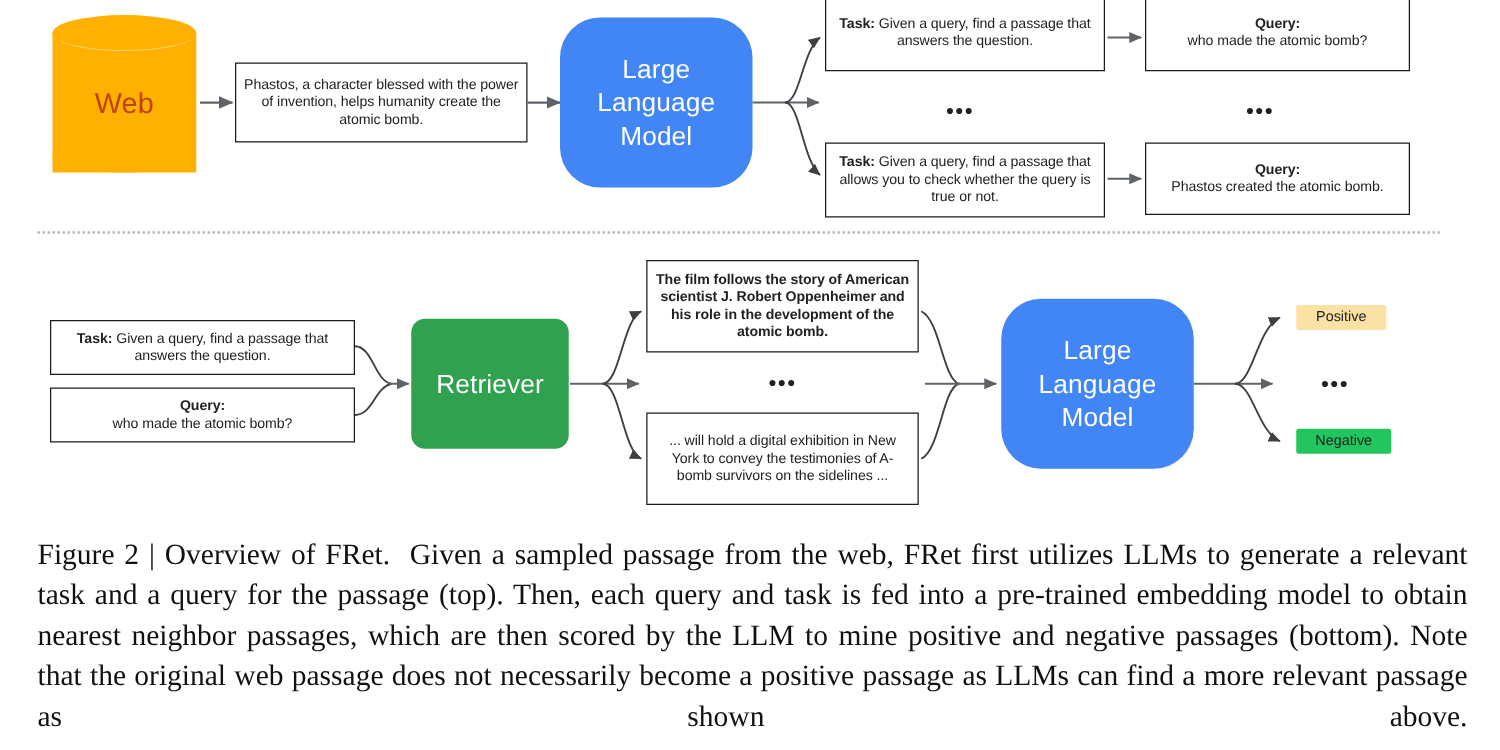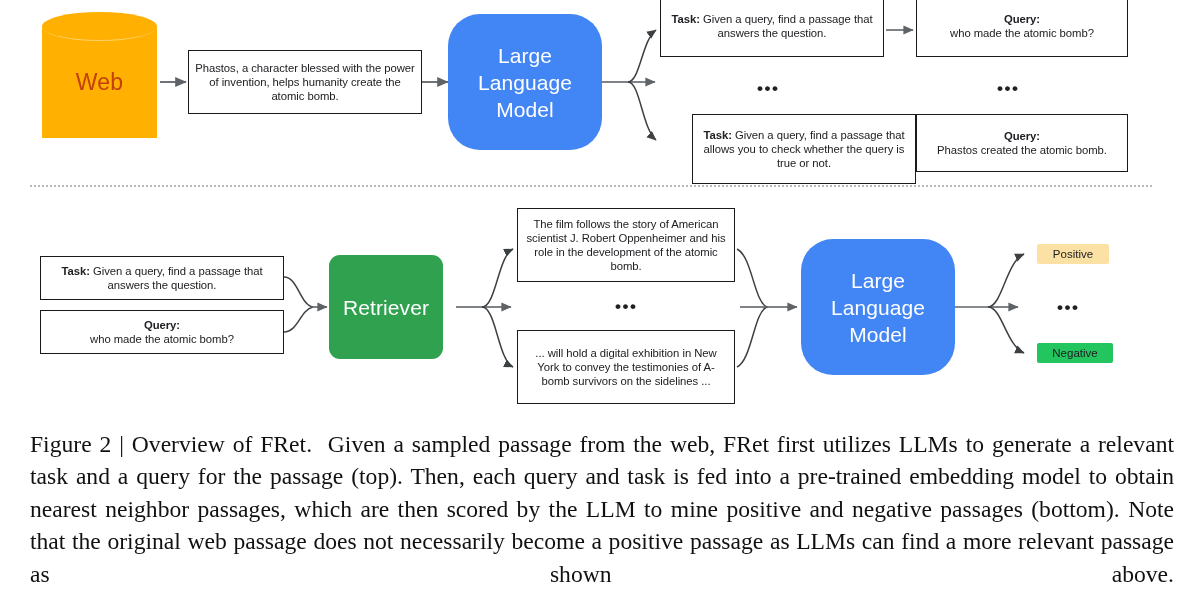--- a/index.html
+++ b/index.html
@@ -217,21 +217,21 @@
     <span>Language</span>
     <span>Model</span>
   </div>
 
   <div class="node textbox" style="left:660px; top:-5px; width:224px; height:62px;">
     <span>
       <b class="lbl">Task:</b><span> Given a query, find a passage that answers the question.</span>
     </span>
   </div>
 
-  <div class="node textbox" style="left:660px; top:114px; width:224px; height:70px;margin-left:32px;">
+  <div class="node textbox" style="left:660px; top:114px; width:224px; height:60px;">
     <span>
       <b class="lbl">Task:</b><span> Given a query, find a passage that allows you to check whether the query is true or not.</span>
     </span>
   </div>
 
   <div class="dots" style="left:757px; top:80px;">•••</div>
 
   <div class="node textbox" style="left:916px; top:-5px; width:212px; height:62px; flex-direction:column;">
     <b class="lbl">Query:</b>
     <span>who made the atomic bomb?</span>
@@ -250,25 +250,25 @@
     <span>
       <b class="lbl">Task:</b><span> Given a query, find a passage that answers the question.</span>
     </span>
   </div>
 
   <div class="node textbox" style="left:40px; top:310px; width:244px; height:44px; flex-direction:column;">
     <b class="lbl">Query:</b>
     <span>who made the atomic bomb?</span>
   </div>
 
-  <div class="node block block-green" style="left:329px; top:255px; width:114px; height:104px;">
+  <div class="node block block-green" style="left:329px; top:255px; width:126px; height:104px;">
     <span>Retriever</span>
   </div>
 
-  <div class="node textbox" style="left:517px; top:208px; width:218px; height:74px;">
+  <div class="node textbox" style="left:517px; top:208px; width:218px; height:74px;font-weight:bold;">
     <span>The film follows the story of American scientist J. Robert Oppenheimer and his role in the development of the atomic bomb.</span>
   </div>
 
   <div class="node textbox" style="left:517px; top:330px; width:218px; height:74px;">
     <span>... will hold a digital exhibition in New York to convey the testimonies of A-bomb survivors on the sidelines ...</span>
   </div>
 
   <div class="dots" style="left:615px; top:298px;">•••</div>
 
   <div class="node block block-blue" style="left:801px; top:239px; width:154px; height:136px; flex-direction:column;">

